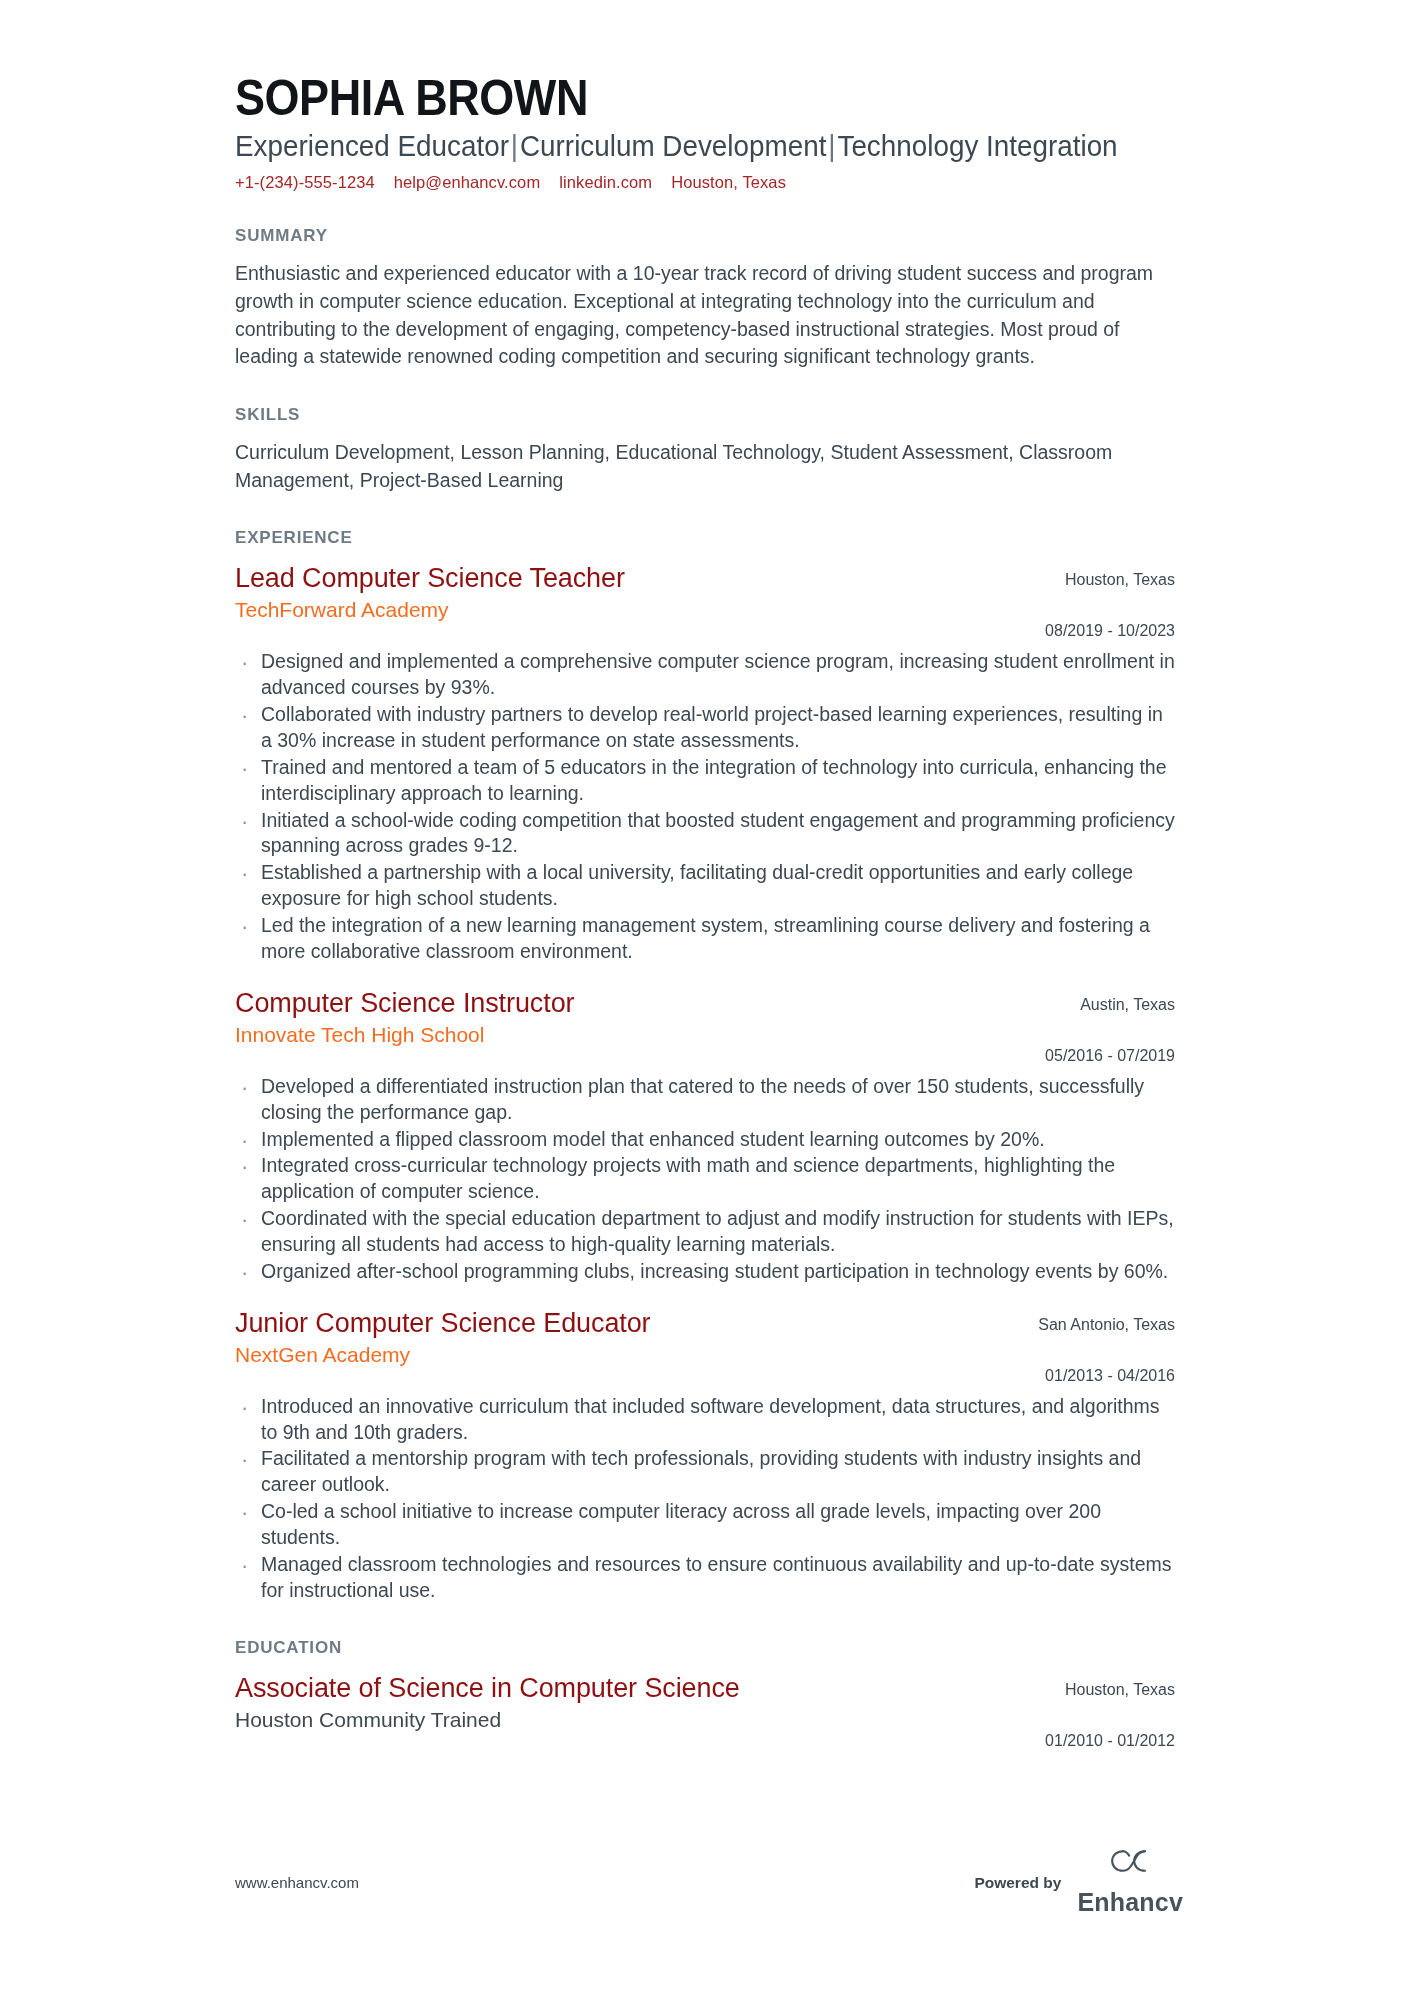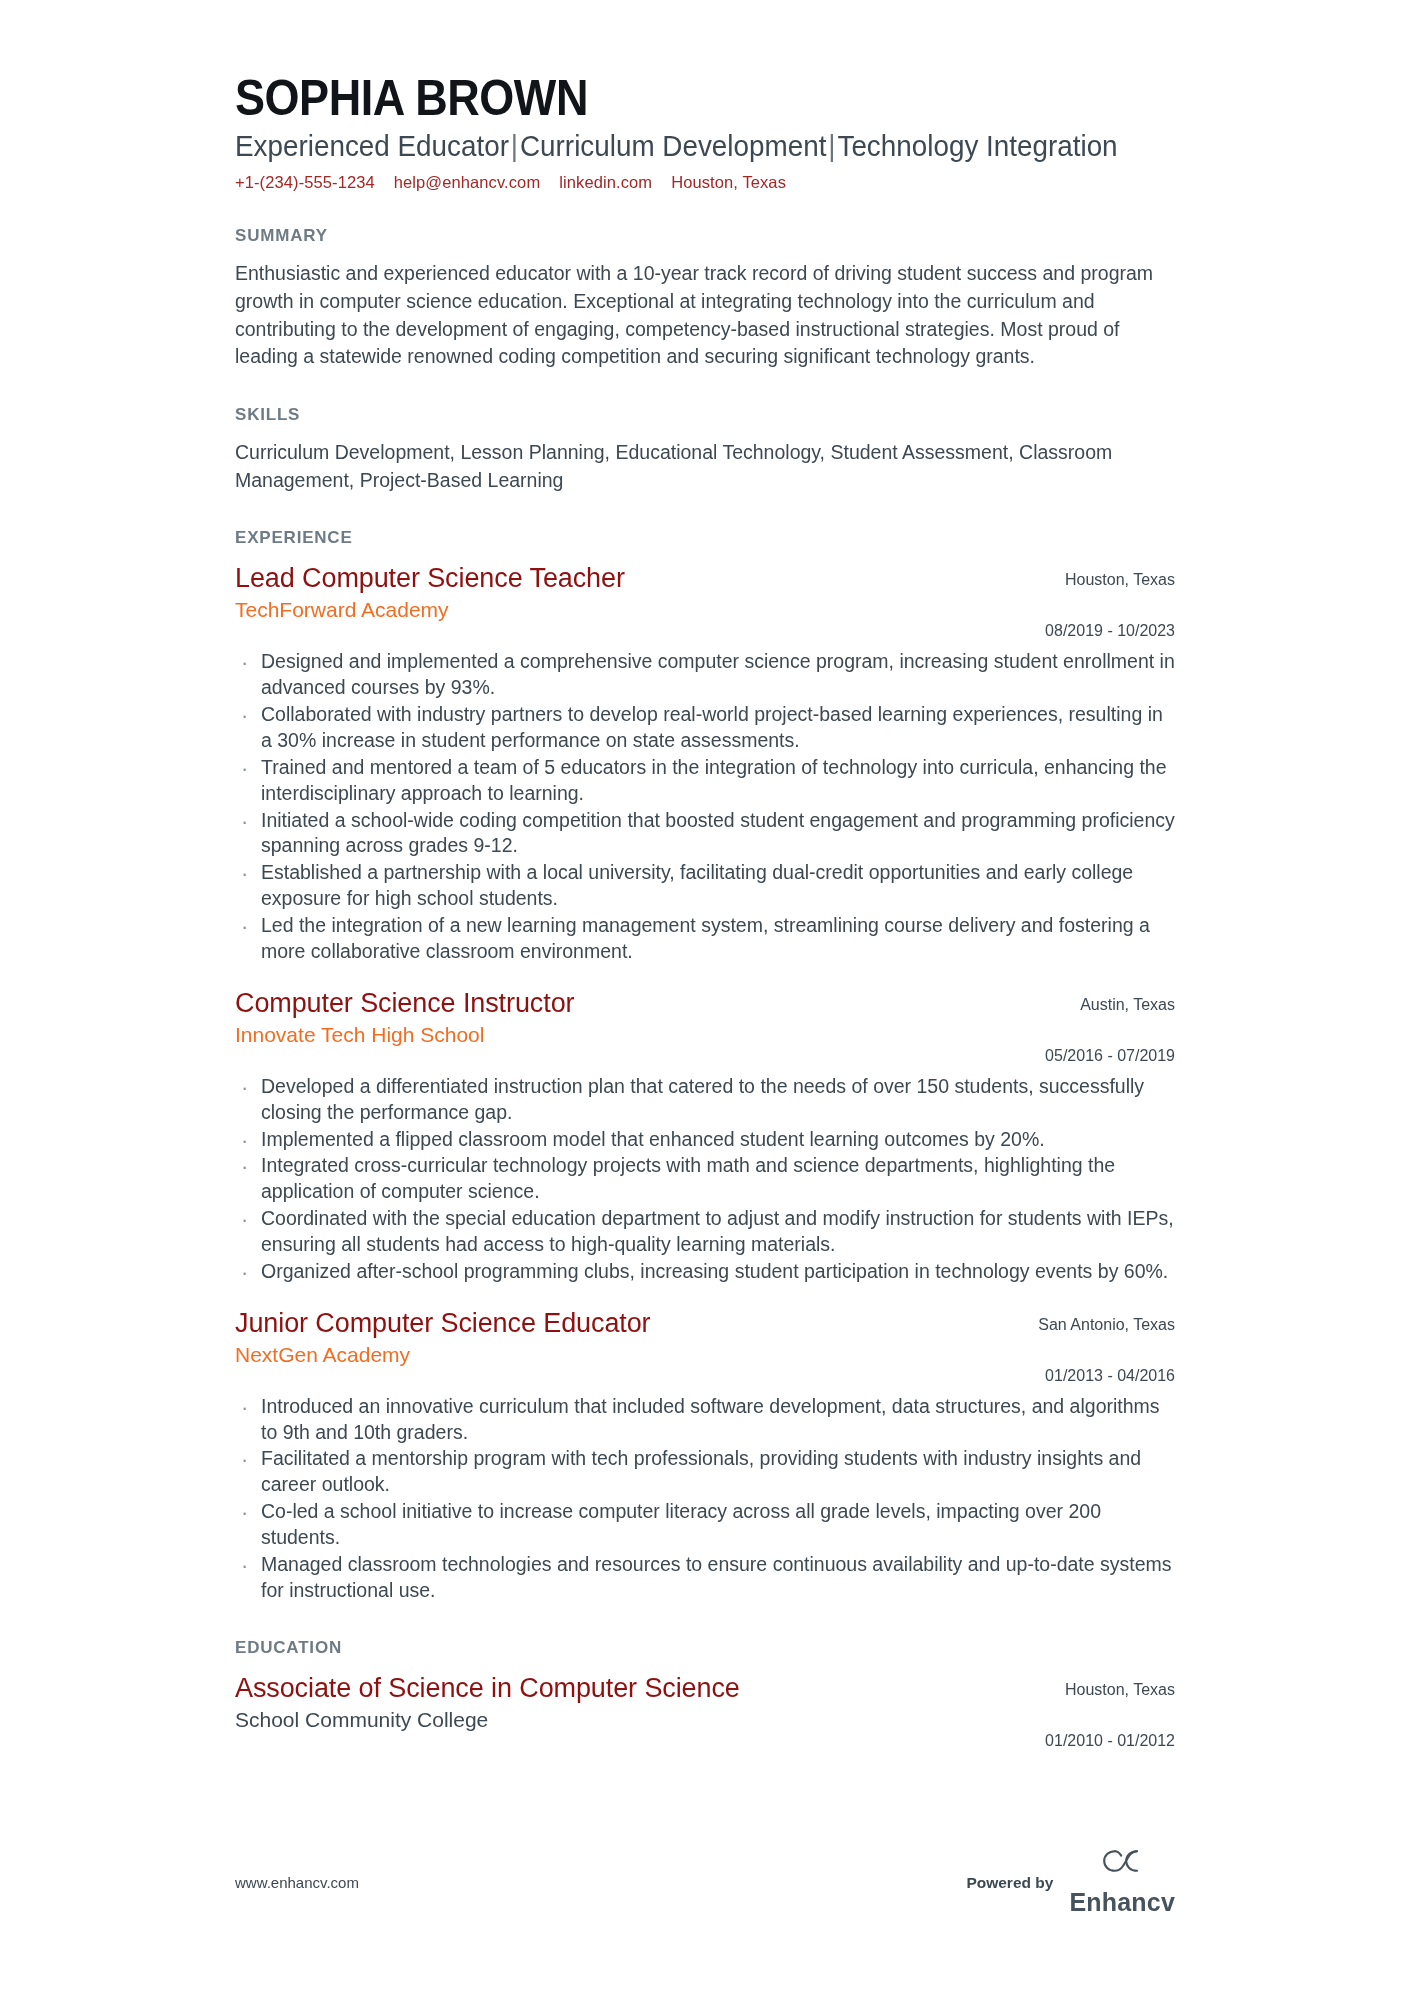--- a/index.html
+++ b/index.html
@@ -150,21 +150,21 @@
     top: -1px;
     color: #8a949c;
     font-size: 22px;
     line-height: 1.33;
   }
 
   
   .footer {
     position: absolute;
     left: 108px;
-    right: 108px;
+    right: 100px;
     bottom: 78px;
     display: flex;
     align-items: center;
     justify-content: space-between;
   }
   .footer-url {
     font-size: 15px;
     color: #3c4852;
   }
   .footer-right {
@@ -280,21 +280,21 @@
       </ul>
     </div>
   </section>
 
   <section class="section">
     <h2 class="sec-head">EDUCATION</h2>
     <div class="entry">
       <div class="entry-head">
         <div class="entry-left">
           <h3 class="entry-role">Associate of Science in Computer Science</h3>
-          <div class="entry-org plain">School Community College</div>
+          <div class="entry-org plain">Houston Community Trained</div>
         </div>
         <div class="entry-right">
           <div class="entry-loc">Houston, Texas</div>
           <div class="entry-date">01/2010 - 01/2012</div>
         </div>
       </div>
     </div>
   </section>
 
   <div class="footer">

